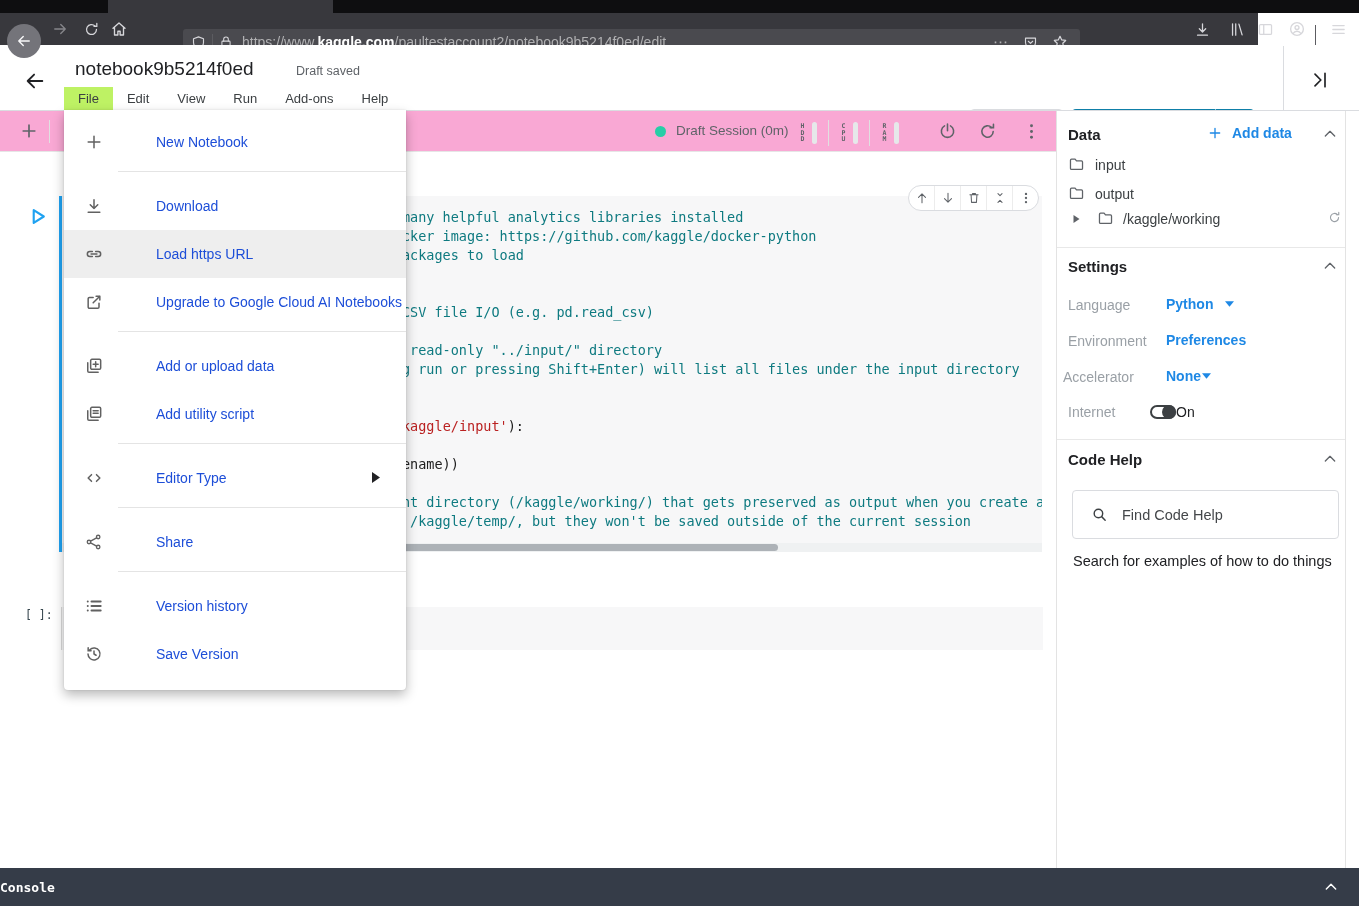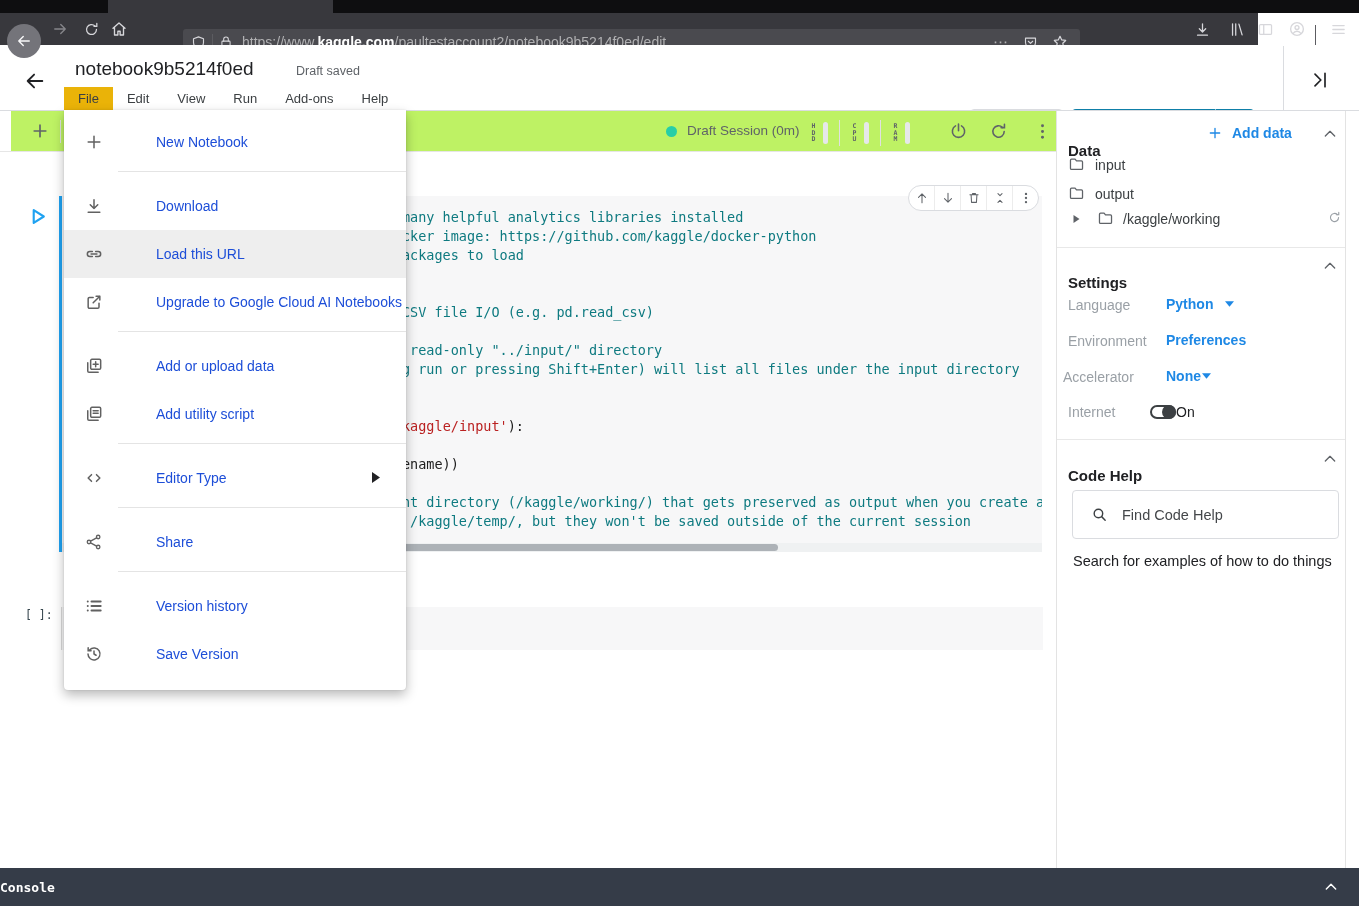--- a/index.html
+++ b/index.html
@@ -21,21 +21,21 @@
   .url-sep{width:1px;height:16px;background:#5C5C61;margin:0 6px;}
 
   
   .kheader{left:0;top:45px;width:1359px;height:65px;background:#fff;}
   .hline{background:#DADCE0;height:1px;}
   .vline{background:#DADCE0;width:1px;}
   .ktitle{font-size:19px;color:#202124;}
   .kdraft{font-size:12.5px;color:#5F6368;}
   .menubar{left:64px;top:87px;height:23px;display:flex;font-size:13px;color:#3C4043;}
   .hmenu-item{padding:0 14px;display:flex;align-items:center;cursor:default;}
-  .hmenu-item.active{background:#eab308;text-align:center;}
+  .hmenu-item.active{background:#bef264;text-align:center;}
   .btn-share{left:970px;top:64px;width:91px;height:34px;border:1px solid #DADCE0;border-radius:4px;
              display:flex;align-items:center;justify-content:center;gap:7px;
              font-size:14px;font-weight:700;background:#fff;}
   .btn-save{left:1072px;top:64px;height:34px;border-radius:4px;display:flex;align-items:stretch;
             color:#fff;font-size:14px;font-weight:700;}
   .btn-save .main{display:flex;align-items:center;gap:8px;padding:0 16px;}
   .btn-save .count{display:flex;align-items:center;padding:0 15px;border-left:1px solid rgba(255,255,255,.55);}
 
   
   .gaugeword{width:7px;font:700 6.5px/6.5px "DejaVu Sans Mono",monospace;word-break:break-all;
@@ -47,21 +47,21 @@
   .code-pre{font-family:"DejaVu Sans Mono",monospace;font-size:13.5px;line-height:19px;white-space:pre;}
   .tok-comment{color:#0E7A80;}
   .tok-code{color:#212121;}
   .tok-string{color:#BA2121;}
   .cell-toolbar{left:908px;top:185px;height:24px;background:#fff;border:1px solid #DADCE0;border-radius:13px;
                 display:flex;align-items:center;overflow:hidden;color:#5F6368;z-index:4;}
   .ctb{width:25px;height:24px;display:flex;align-items:center;justify-content:center;}
   .ctb + .ctb{border-left:1px solid #ECECEC;}
 
   
-  .sb-heading{font-size:15px;font-weight:700;color:#202124;margin-top:16px;}
+  .sb-heading{font-size:15px;font-weight:700;color:#202124;}
   .sb-row-label{font-size:14px;color:#3C4043;}
   .sb-grey{font-size:14px;color:#9AA0A6;}
   .sb-link{font-size:14px;font-weight:700;}
   .chev{color:#5F6368;}
   .search-box{left:1072px;top:490px;width:267px;height:49px;border:1px solid #DADCE0;border-radius:4px;
               display:flex;align-items:center;gap:14px;padding-left:18px;box-sizing:border-box;
               font-size:14.5px;color:#44474A;background:#fff;}
   .toggle{width:26px;height:14px;border:2px solid #3C4043;border-radius:9px;background:#fff;position:relative;box-sizing:border-box;}
   .toggle .thumb{position:absolute;right:-2px;top:-2px;width:14px;height:14px;border-radius:50%;background:#3C4043;}
 
@@ -223,21 +223,21 @@
     </div>
     <div class="abs vline" style="left:1283px;top:1px;height:64px"></div>
     <div class="abs" style="left:1310px;top:25px;color:#202124">
       <svg class="ic" width="20" height="20" viewBox="0 0 24 24" style="stroke-width:2">
           <path d="M6 5l7 7-7 7M18 4v16"></path>
         </svg>
     </div>
   </div>
   <div class="abs hline" style="left:0;top:110px;width:1359px"></div>
 
-  <div class="abs" style="left:11px;top:111px;width:1056px;height:40px;background:#bef264">
+  <div class="abs" style="left:0;top:111px;width:1056px;height:40px;background:#f9a8d4">
     <div class="abs" style="left:19px;top:10px;color:#5F6368">
       <svg class="ic" width="20" height="20" viewBox="0 0 24 24" style="stroke-width:2">
           <path d="M12 5v14M5 12h14"></path>
         </svg>
     </div>
     <div class="abs" style="left:49px;top:9px;width:1px;height:23px;background:#E0E0E0"></div>
 
     <div class="abs" style="left:655px;top:15px;width:11px;height:11px;border-radius:50%;background:#27CEA7"></div>
     <div class="abs" style="left:676px;top:12px;font-size:13.5px;color:#5F6368">Draft Session (0m)</div>
 
@@ -441,21 +441,21 @@
     <div class="menu-item">
       <svg class="ic" width="20" height="20" viewBox="0 0 24 24">
           <path d="M12 4.5V15M7.5 10.5L12 15l4.5-4.5M5 19.5h14"></path>
         </svg>
       <span class="mi-label">Download</span>
     </div>
     <div class="menu-item active">
       <svg class="ic" width="20" height="20" viewBox="0 0 24 24">
           <path d="M10 15H7a3 3 0 010-6h3M14 9h3a3 3 0 010 6h-3M8.5 12h7"></path>
         </svg>
-      <span class="mi-label">Load this URL</span>
+      <span class="mi-label">Load https URL</span>
     </div>
     <div class="menu-item">
       <svg class="ic" width="20" height="20" viewBox="0 0 24 24">
           <path d="M18 13.5V18a1.5 1.5 0 01-1.5 1.5h-10A1.5 1.5 0 015 18V8a1.5 1.5 0 011.5-1.5H11M14.5 5H19v4.5M19 5l-8 8"></path>
         </svg>
       <span class="mi-label">Upgrade to Google Cloud AI Notebooks</span>
     </div>
     <div class="menu-div"></div>
     <div class="menu-item">
       <svg class="ic" width="20" height="20" viewBox="0 0 24 24">

